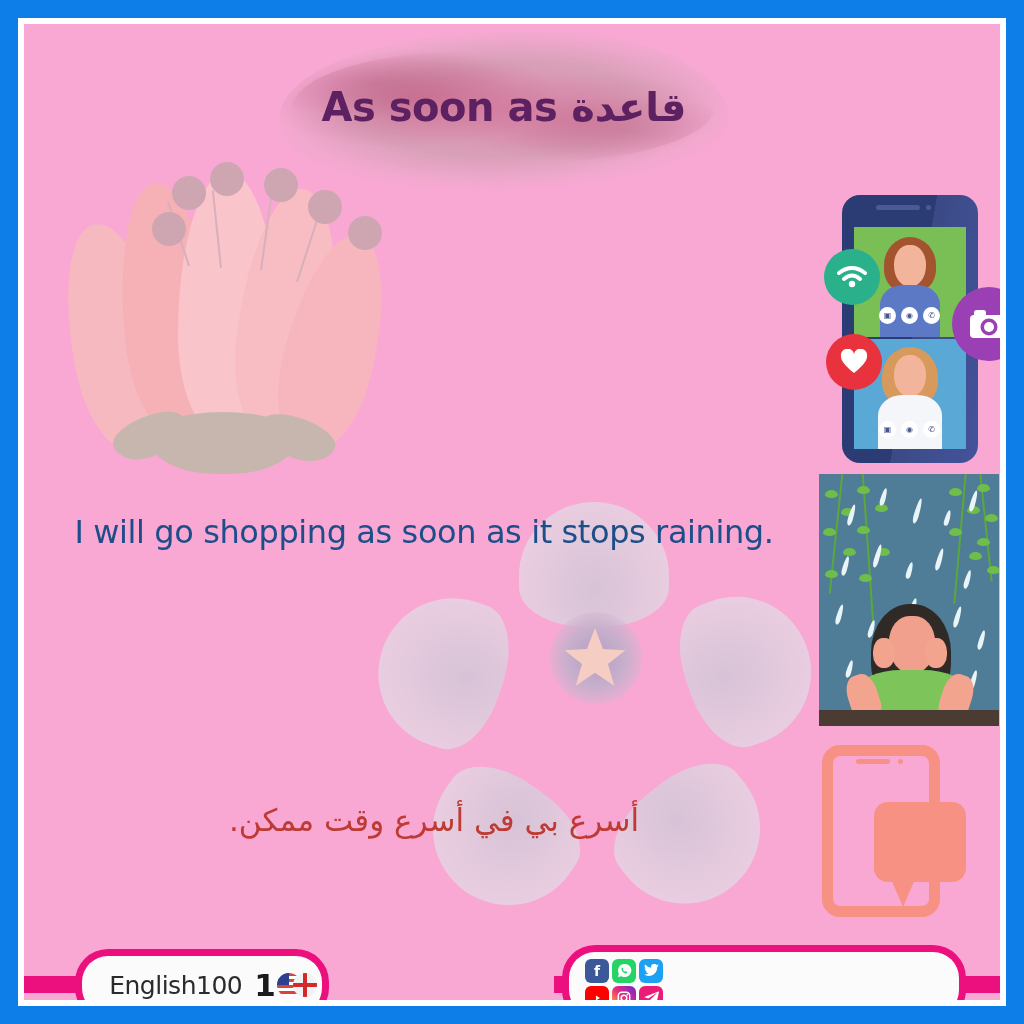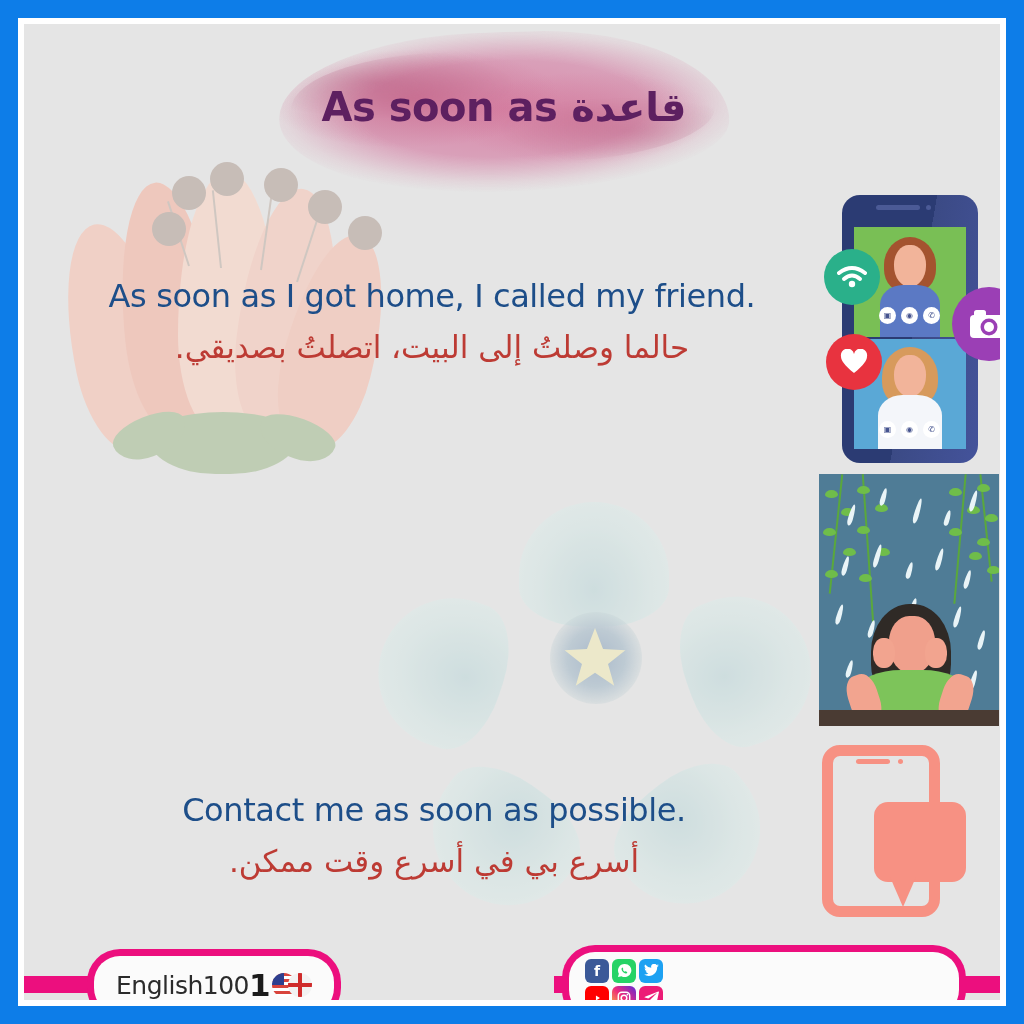--- a/index.html
+++ b/index.html
@@ -17,21 +17,21 @@
     background:#0d7de8;
   }
   .frame-white {
     position:absolute;
     left:18px; top:18px; right:18px; bottom:18px;
     background:#ffffff;
   }
   .canvas {
     position:absolute;
     left:24px; top:24px; right:24px; bottom:24px;
-    background:#e5e5e5;
+    background:#f9a8d4;
     overflow:hidden;
   }
 
   
   .deco { position:absolute; pointer-events:none; }
 
   
   #tulip { left:36px; top:130px; width:330px; height:340px; opacity:.62; }
   .petal {
     position:absolute; border-radius:50% 50% 42% 42% / 62% 62% 38% 38%;
@@ -235,22 +235,22 @@
     background:#fbfbfb;
     border-radius:26px;
     display:flex; align-items:center;
     box-shadow:0 0 0 7px #ec0f7e;
   }
   .badge-pill::before {
     content:""; position:absolute; left:-7px; top:-7px; right:-7px; height:50%;
     background:#2e6fd0; border-radius:32px 32px 0 0; z-index:-1;
   }
   #brand-left {
-    left:70px; top:932px; width:240px; height:58px;
-    padding-left:22px; 
+    left:58px; top:932px; width:240px; height:58px;
+    padding-left:22px; gap:12px;justify-content:center;
   }
   #brand-right {
     left:545px; top:928px; width:390px; height:64px;
     padding-left:16px; gap:12px;
   }
   .brand-text {
     font-family:"DejaVu Sans", sans-serif;
     font-size:25px; color:#2b2b2b; letter-spacing:-0.5px;
     white-space:nowrap;
   }
@@ -331,30 +331,26 @@
       <div class="bcenter"></div>
       <div class="bstar"></div>
     </div>
 
     <div id="title-wrap">
       <div class="brush"></div>
       <div class="brush-edge"></div>
       <div id="title-text">قاعدة As soon as</div>
     </div>
 
-    <div class="example" id="ex1">
-      <div class="en">As soon as I got home, I called my friend.</div>
-      <div class="ar">حالما وصلتُ إلى البيت، اتصلتُ بصديقي.</div>
-    </div>
 
     <div class="example" id="ex2">
+      <div class="en">I will go shopping as soon as it stops raining.</div>
     </div>
 
     <div class="example" id="ex3">
-      <div class="en">Contact me as soon as possible.</div>
       <div class="ar">أسرع بي في أسرع وقت ممكن.</div>
     </div>
 
     <div id="illus-call">
       <div class="phone-body"></div>
       <div class="phone-notch"></div>
       <div class="phone-notch-dot"></div>
 
       <div class="screen-top">
         <div class="person-hair" style="left:30px; top:10px; width:52px; height:56px; background:#a4532f;"></div>

